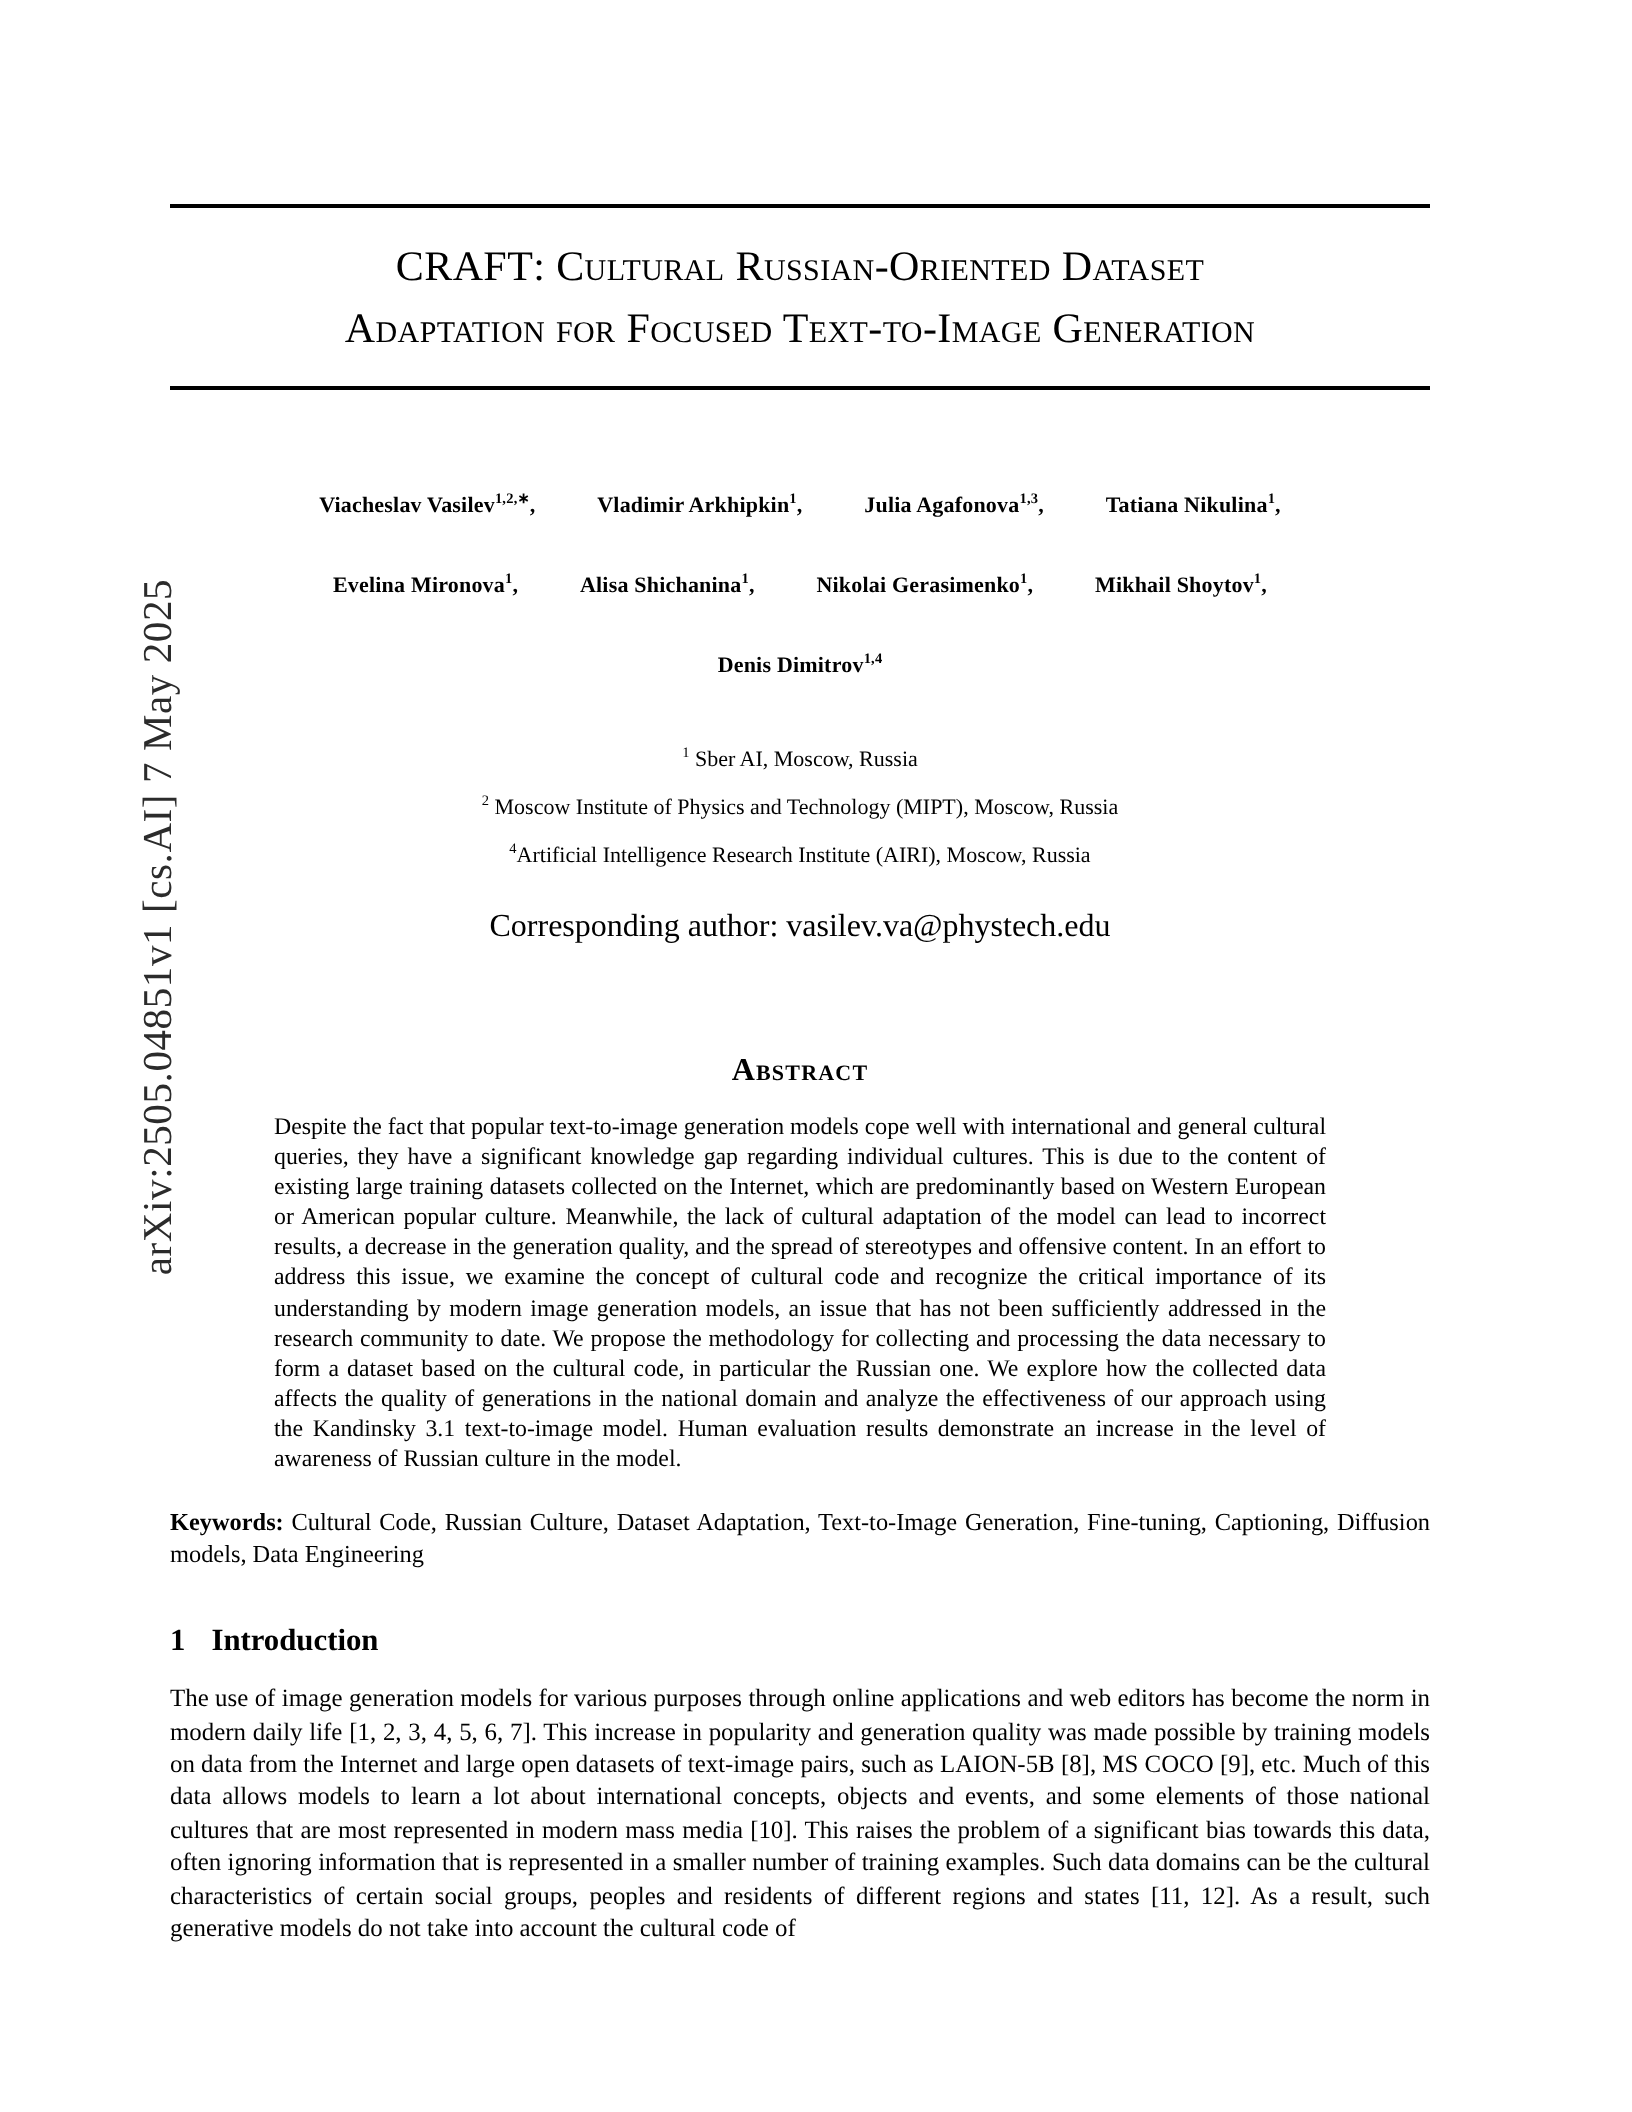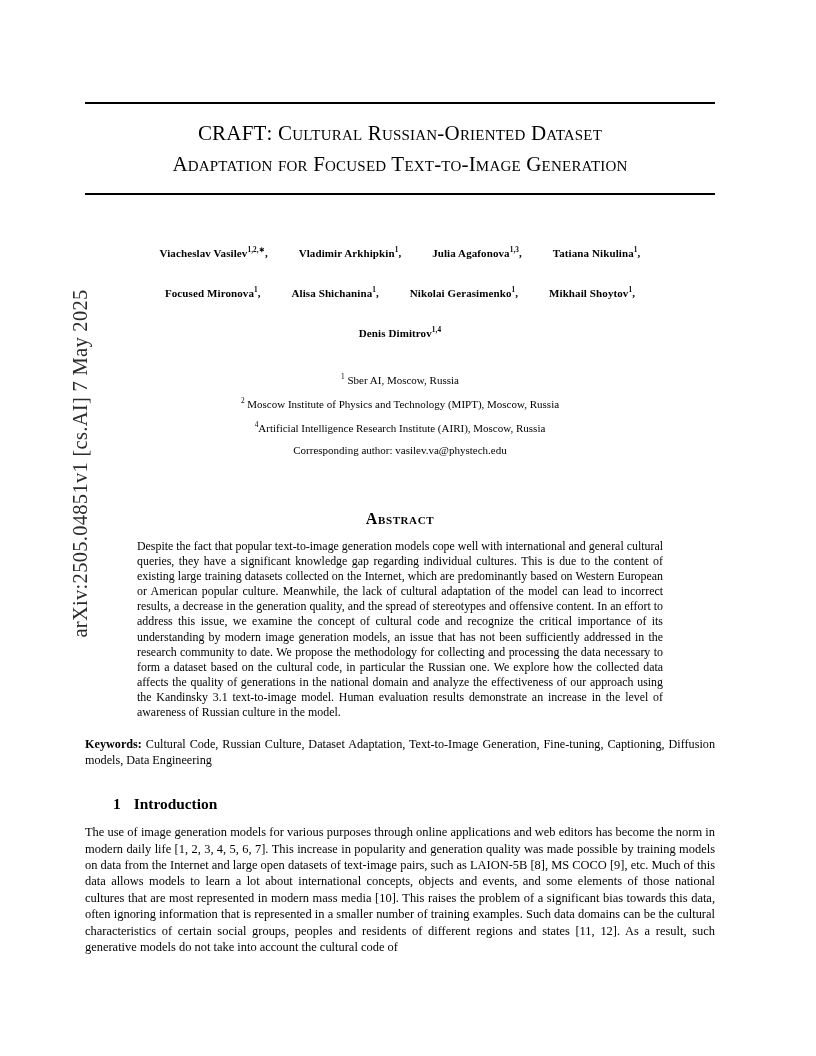--- a/index.html
+++ b/index.html
@@ -85,23 +85,23 @@
 
   .affils {
     margin-top: 26px;
     text-align: center;
     font-size: 11px;
     line-height: 24px;
   }
   .affil { }
 
   .corresponding {
-    margin-top: 4px;
+    margin-top: 15px;
     text-align: center;
-    font-size: 11px;
+    font-size: 16px;
   }
 
   .abstract-head {
     margin-top: 54px;
     text-align: center;
     font-size: 16px;
     font-variant: small-caps;
     letter-spacing: 0.6px;
     font-weight: bold;
   }
@@ -118,21 +118,20 @@
     font-size: 12.2px;
     line-height: 15.5px;
     text-align: justify;
   }
   .keywords b { font-weight: bold; }
 
   .section-head {
     margin-top: 27px;
     font-size: 15.4px;
     font-weight: bold;
-    margin-left: 28px;
   }
   .section-head .num { margin-right: 13px; }
 
   .body-par {
     margin-top: 11px;
     font-size: 12.45px;
     line-height: 16.4px;
     text-align: justify;
     text-justify: inter-word;
   }
@@ -154,21 +153,21 @@
   <div class="rule rule-bottom"></div>
 
   <div class="authors">
     <div class="author-row">
       <span class="author"><span>Viacheslav Vasilev</span><sup>1,2,∗</sup><span>,</span></span>
       <span class="author"><span>Vladimir Arkhipkin</span><sup>1</sup><span>,</span></span>
       <span class="author"><span>Julia Agafonova</span><sup>1,3</sup><span>,</span></span>
       <span class="author"><span>Tatiana Nikulina</span><sup>1</sup><span>,</span></span>
     </div>
     <div class="author-row">
-      <span class="author"><span>Focused Mironova</span><sup>1</sup><span>,</span></span>
+      <span class="author"><span>Evelina Mironova</span><sup>1</sup><span>,</span></span>
       <span class="author"><span>Alisa Shichanina</span><sup>1</sup><span>,</span></span>
       <span class="author"><span>Nikolai Gerasimenko</span><sup>1</sup><span>,</span></span>
       <span class="author"><span>Mikhail Shoytov</span><sup>1</sup><span>,</span></span>
     </div>
     <div class="author-row">
       <span class="author"><span>Denis Dimitrov</span><sup>1,4</sup></span>
     </div>
   </div>
 
   <div class="affils">

